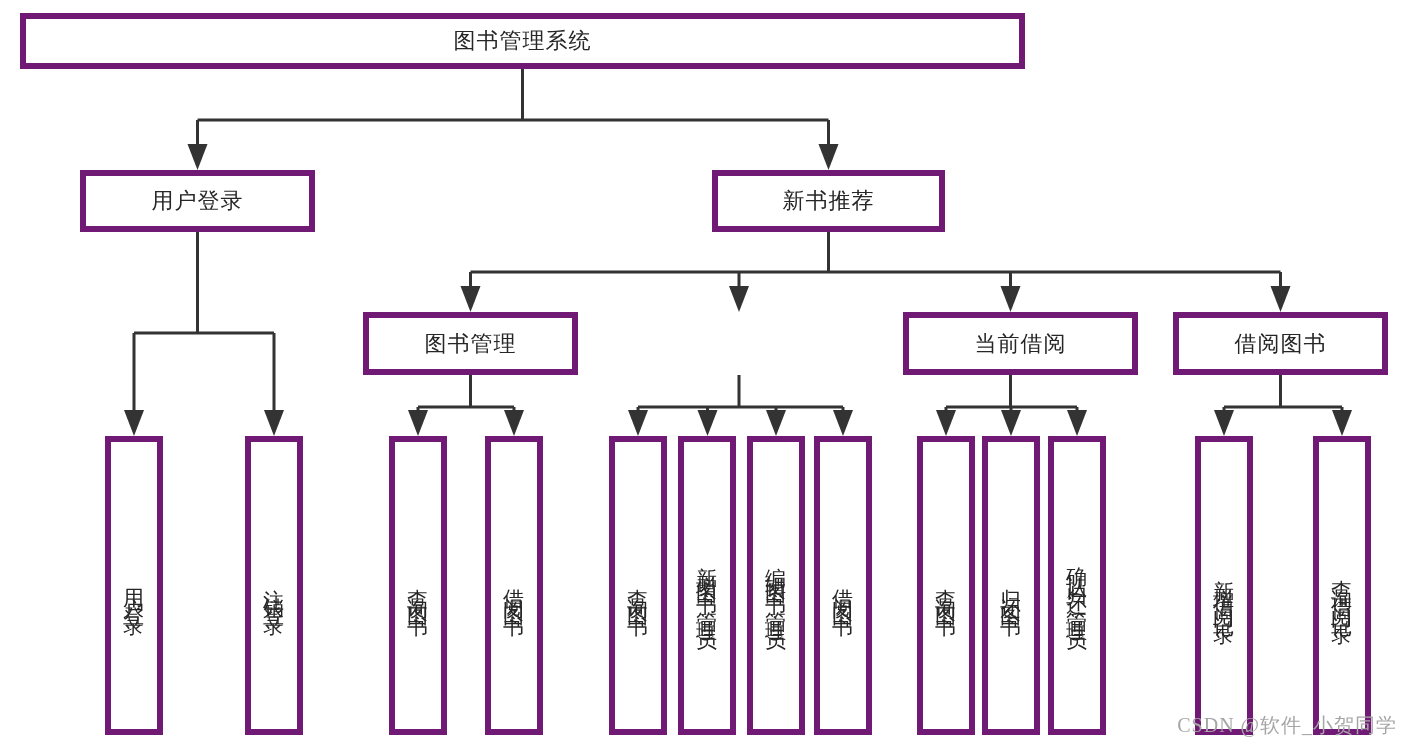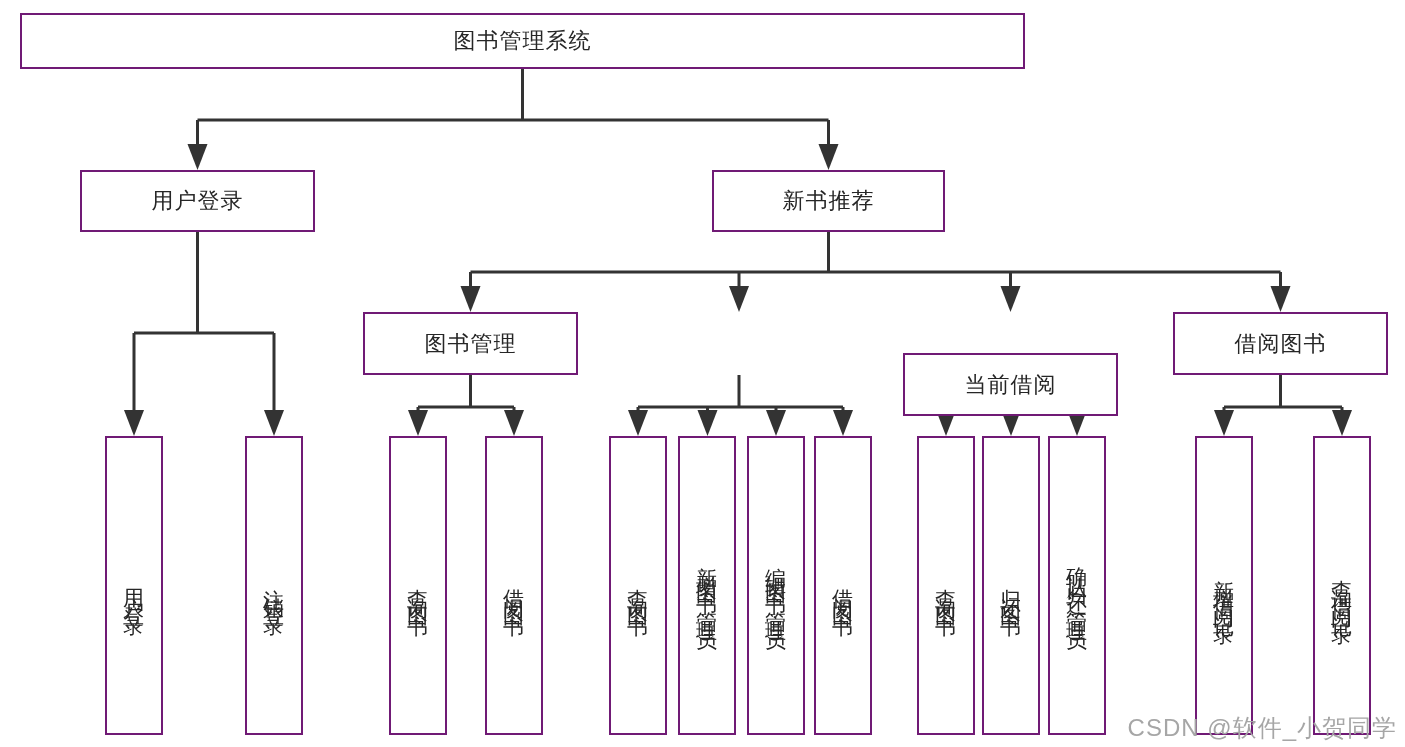--- a/index.html
+++ b/index.html
@@ -14,21 +14,21 @@
   .connectors {
     position: absolute;
     left: 0; top: 0;
     width: 1405px; height: 747px;
     z-index: 1;
   }
   .node {
     position: absolute;
     box-sizing: border-box;
     background: #ffffff;
-    border: 2px solid #701a75;
+    border: 6px solid #701a75;
     display: flex;
     align-items: center;
     justify-content: center;
     color: #262626;
     z-index: 2;
     text-align: center;
   }
   .h-label {
     font-size: 22px;
     letter-spacing: 1px;
@@ -44,45 +44,46 @@
     margin-bottom: -9px;
   }
   
   #n-root   { left: 20px;  top: 13px;  width: 1005px; height: 56px; }
   
   #n-login  { left: 80px;  top: 170px; width: 235px; height: 62px; }
   #n-mgmt   { left: 712px; top: 170px; width: 233px; height: 62px; }
   
   #n-sec0   { left: 363px;  top: 312px; width: 215px; height: 63px; }
   #n-sec1   { left: 633px;  top: 312px; width: 212px; height: 63px; }
-  #n-sec2   { left: 903px;  top: 312px; width: 215px; height: 63px; margin-top: 41px; }
+  #n-sec2   { left: 903px;  top: 312px; width: 235px; height: 63px; }
   #n-sec3   { left: 1173px; top: 312px; width: 215px; height: 63px; }
   
   #n-a1 { left: 105px; }
   #n-a2 { left: 245px; }
   #n-b1 { left: 389px; }
   #n-b2 { left: 485px; }
   #n-c1 { left: 609px; }
   #n-c2 { left: 678px; }
   #n-c3 { left: 747px; }
   #n-c4 { left: 814px; }
   #n-d1 { left: 917px; }
   #n-d2 { left: 982px; }
   #n-d3 { left: 1048px; }
   #n-e1 { left: 1195px; }
   #n-e2 { left: 1313px; }
   .watermark {
     position: absolute;
     right: 8px;
     top: 712px;
-    font-size: 24px;
+    font-size: 20px;
     color: #a6a6a6;
     letter-spacing: 1px;
     z-index: 5;
     white-space: nowrap;
+    font-family: Liberation Serif, serif;
   }
 </style>
 </head>
 <body>
 
 <div class="canvas">
 
   <svg class="connectors" viewBox="0 0 1405 747" xmlns="http://www.w3.org/2000/svg">
     <g stroke="#333333" stroke-width="3" fill="none">
 

